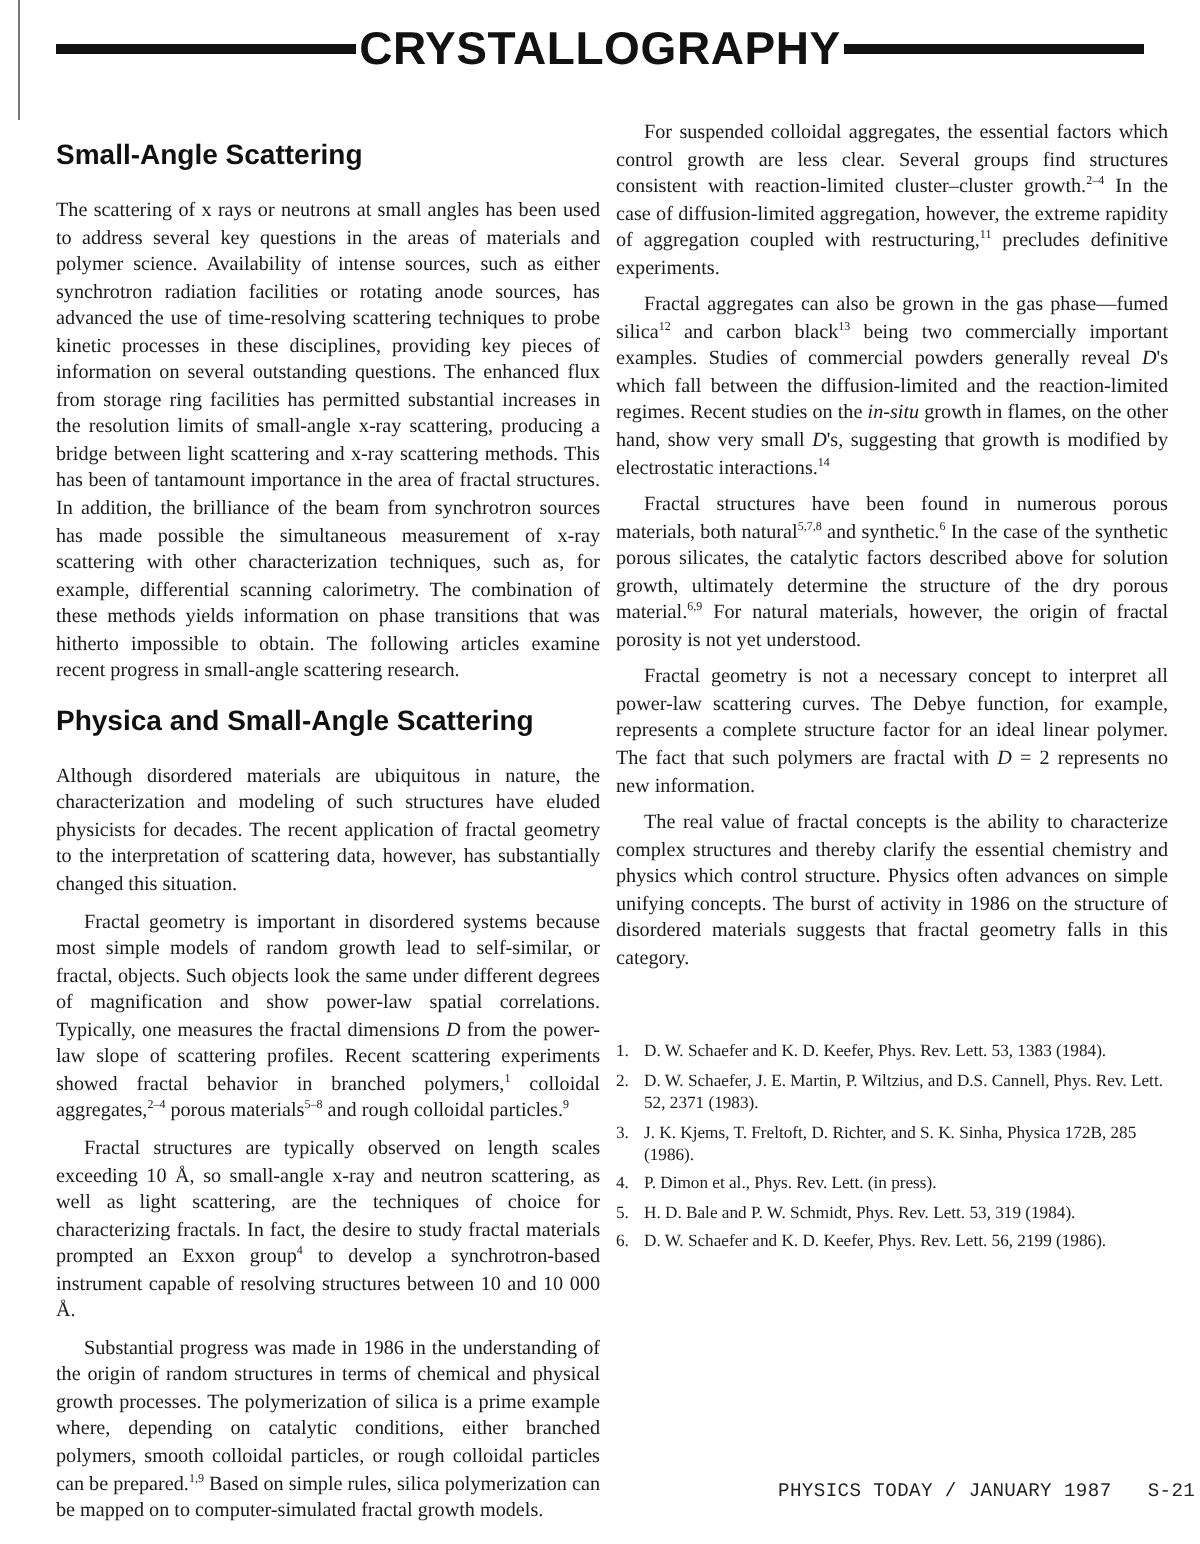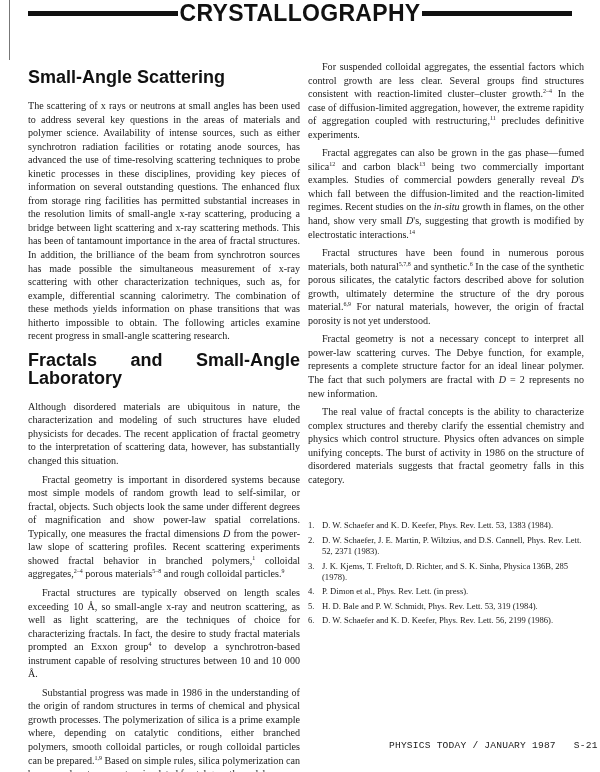--- a/index.html
+++ b/index.html
@@ -1,25 +1,25 @@
 <!DOCTYPE html>
 <html><head>
 <meta charset="utf-8">
 <style>
   * { box-sizing: border-box; margin: 0; padding: 0; }
   html, body { width: 600px; height: 772px; background: #ffffff; overflow: hidden; }
   body { position: relative; font-family: "Liberation Serif", "DejaVu Serif", serif; color: #1a1a1a; }
   .left-edge { position: absolute; left: 9px; top: 0; width: 1px; height: 60px; background: #777; }
-  .header { position: absolute; left: 28px; top: 1px; width: 544px; height: 24px; display: flex; align-items: center; text-align: right; }
+  .header { position: absolute; left: 28px; top: 12px; width: 544px; height: 24px; display: flex; align-items: center; text-align: right; }
   .rule { height: 5px; background: #111; flex: 1; }
   .header-title { font-family: "Liberation Sans", "DejaVu Sans", sans-serif; font-weight: bold; font-size: 23px; letter-spacing: 0.3px; padding: 0 2px; line-height: 24px; color: #111; }
   .col { position: absolute; top: 60px; width: 272px; font-size: 10.1px; line-height: 13.55px; text-align: justify; }
   .col-left { left: 28px; }
   .col-right { left: 308px; width: 276px; }
-  h2 { font-family: "Liberation Sans", "DejaVu Sans", sans-serif; font-weight: bold; font-size: 18px; line-height: 18px; margin: 8px 0 13px 0; color: #111; }
+  h2 { font-family: "Liberation Sans", "DejaVu Sans", sans-serif; font-weight: bold; font-size: 14px; line-height: 18px; margin: 8px 0 13px 0; color: #111; }
   p { margin: 0 0 5px 0; }
   p.indent { text-indent: 14px; }
   sup { font-size: 6px; line-height: 0; vertical-align: 4px; }
   .byline { text-align: right; font-style: italic; margin: 12px 0 12px 0; }
   .refs { list-style: none; margin-top: 34px; font-size: 8.6px; line-height: 11.4px; text-align: left; }
   .refs li { display: flex; margin-bottom: 3px; }
   .refs .num { width: 14px; flex: 0 0 14px; }
   .footer { position: absolute; left: 389px; top: 740px; font-family: Liberation Mono, monospace; font-size: 9.6px; color: #222; letter-spacing: 0.2px; white-space: nowrap; }
   .footer .page { margin-left: 18px; }
   i.var { font-style: italic; }
@@ -32,21 +32,21 @@
 <div class="header">
   <div class="rule"></div>
   <div class="header-title">CRYSTALLOGRAPHY</div>
   <div class="rule"></div>
 </div>
 
 <div class="col col-left">
   <h2>Small-Angle Scattering</h2>
   <p>The scattering of x rays or neutrons at small angles has been used to address several key questions in the areas of materials and polymer science. Availability of intense sources, such as either synchrotron radiation facilities or rotating anode sources, has advanced the use of time-resolving scattering techniques to probe kinetic processes in these disciplines, providing key pieces of information on several outstanding questions. The enhanced flux from storage ring facilities has permitted substantial increases in the resolution limits of small-angle x-ray scattering, producing a bridge between light scattering and x-ray scattering methods. This has been of tantamount importance in the area of fractal structures. In addition, the brilliance of the beam from synchrotron sources has made possible the simultaneous measurement of x-ray scattering with other characterization techniques, such as, for example, differential scanning calorimetry. The combination of these methods yields information on phase transitions that was hitherto impossible to obtain. The following articles examine recent progress in small-angle scattering research.</p>
 
-  <h2>Fractals and Small-Angle Laboratory</h2>
+  <h2>Physica and Small-Angle Scattering</h2>
   <p>Although disordered materials are ubiquitous in nature, the characterization and modeling of such structures have eluded physicists for decades. The recent application of fractal geometry to the interpretation of scattering data, however, has substantially changed this situation.</p>
   <p class="indent"><span>Fractal geometry is important in disordered systems because most simple models of random growth lead to self-similar, or fractal, objects. Such objects look the same under different degrees of magnification and show power-law spatial correlations. Typically, one measures the fractal dimensions </span><i class="var">D</i><span> from the power-law slope of scattering profiles. Recent scattering experiments showed fractal behavior in branched polymers,</span><sup>1</sup><span> colloidal aggregates,</span><sup>2–4</sup><span> porous materials</span><sup>5–8</sup><span> and rough colloidal particles.</span><sup>9</sup></p>
   <p class="indent"><span>Fractal structures are typically observed on length scales exceeding 10 Å, so small-angle x-ray and neutron scattering, as well as light scattering, are the techniques of choice for characterizing fractals. In fact, the desire to study fractal materials prompted an Exxon group</span><sup>4</sup><span> to develop a synchrotron-based instrument capable of resolving structures between 10 and 10 000 Å.</span></p>
   <p class="indent"><span>Substantial progress was made in 1986 in the understanding of the origin of random structures in terms of chemical and physical growth processes. The polymerization of silica is a prime example where, depending on catalytic conditions, either branched polymers, smooth colloidal particles, or rough colloidal particles can be prepared.</span><sup>1,9</sup><span> Based on simple rules, silica polymerization can be mapped on to computer-simulated fractal growth models.</span></p>
 </div>
 
 <div class="col col-right">
   <p class="indent"><span>For suspended colloidal aggregates, the essential factors which control growth are less clear. Several groups find structures consistent with reaction-limited cluster–cluster growth.</span><sup>2–4</sup><span> In the case of diffusion-limited aggregation, however, the extreme rapidity of aggregation coupled with restructuring,</span><sup>11</sup><span> precludes definitive experiments.</span></p>
   <p class="indent"><span>Fractal aggregates can also be grown in the gas phase—fumed silica</span><sup>12</sup><span> and carbon black</span><sup>13</sup><span> being two commercially important examples. Studies of commercial powders generally reveal </span><i class="var">D</i><span>'s which fall between the diffusion-limited and the reaction-limited regimes. Recent studies on the </span><i>in-situ</i><span> growth in flames, on the other hand, show very small </span><i class="var">D</i><span>'s, suggesting that growth is modified by electrostatic interactions.</span><sup>14</sup></p>
   <p class="indent"><span>Fractal structures have been found in numerous porous materials, both natural</span><sup>5,7,8</sup><span> and synthetic.</span><sup>6</sup><span> In the case of the synthetic porous silicates, the catalytic factors described above for solution growth, ultimately determine the structure of the dry porous material.</span><sup>6,9</sup><span> For natural materials, however, the origin of fractal porosity is not yet understood.</span></p>
@@ -57,21 +57,21 @@
     <li>
         <span class="num">1.</span>
         <span>D. W. Schaefer and K. D. Keefer, Phys. Rev. Lett. 53, 1383 (1984).</span>
       </li>
     <li>
         <span class="num">2.</span>
         <span>D. W. Schaefer, J. E. Martin, P. Wiltzius, and D.S. Cannell, Phys. Rev. Lett. 52, 2371 (1983).</span>
       </li>
     <li>
         <span class="num">3.</span>
-        <span>J. K. Kjems, T. Freltoft, D. Richter, and S. K. Sinha, Physica 136B, 285 (1978).</span>
+        <span>J. K. Kjems, T. Freltoft, D. Richter, and S. K. Sinha, Physica 172B, 285 (1986).</span>
       </li>
     <li>
         <span class="num">4.</span>
         <span>P. Dimon et al., Phys. Rev. Lett. (in press).</span>
       </li>
     <li>
         <span class="num">5.</span>
         <span>H. D. Bale and P. W. Schmidt, Phys. Rev. Lett. 53, 319 (1984).</span>
       </li>
     <li>

